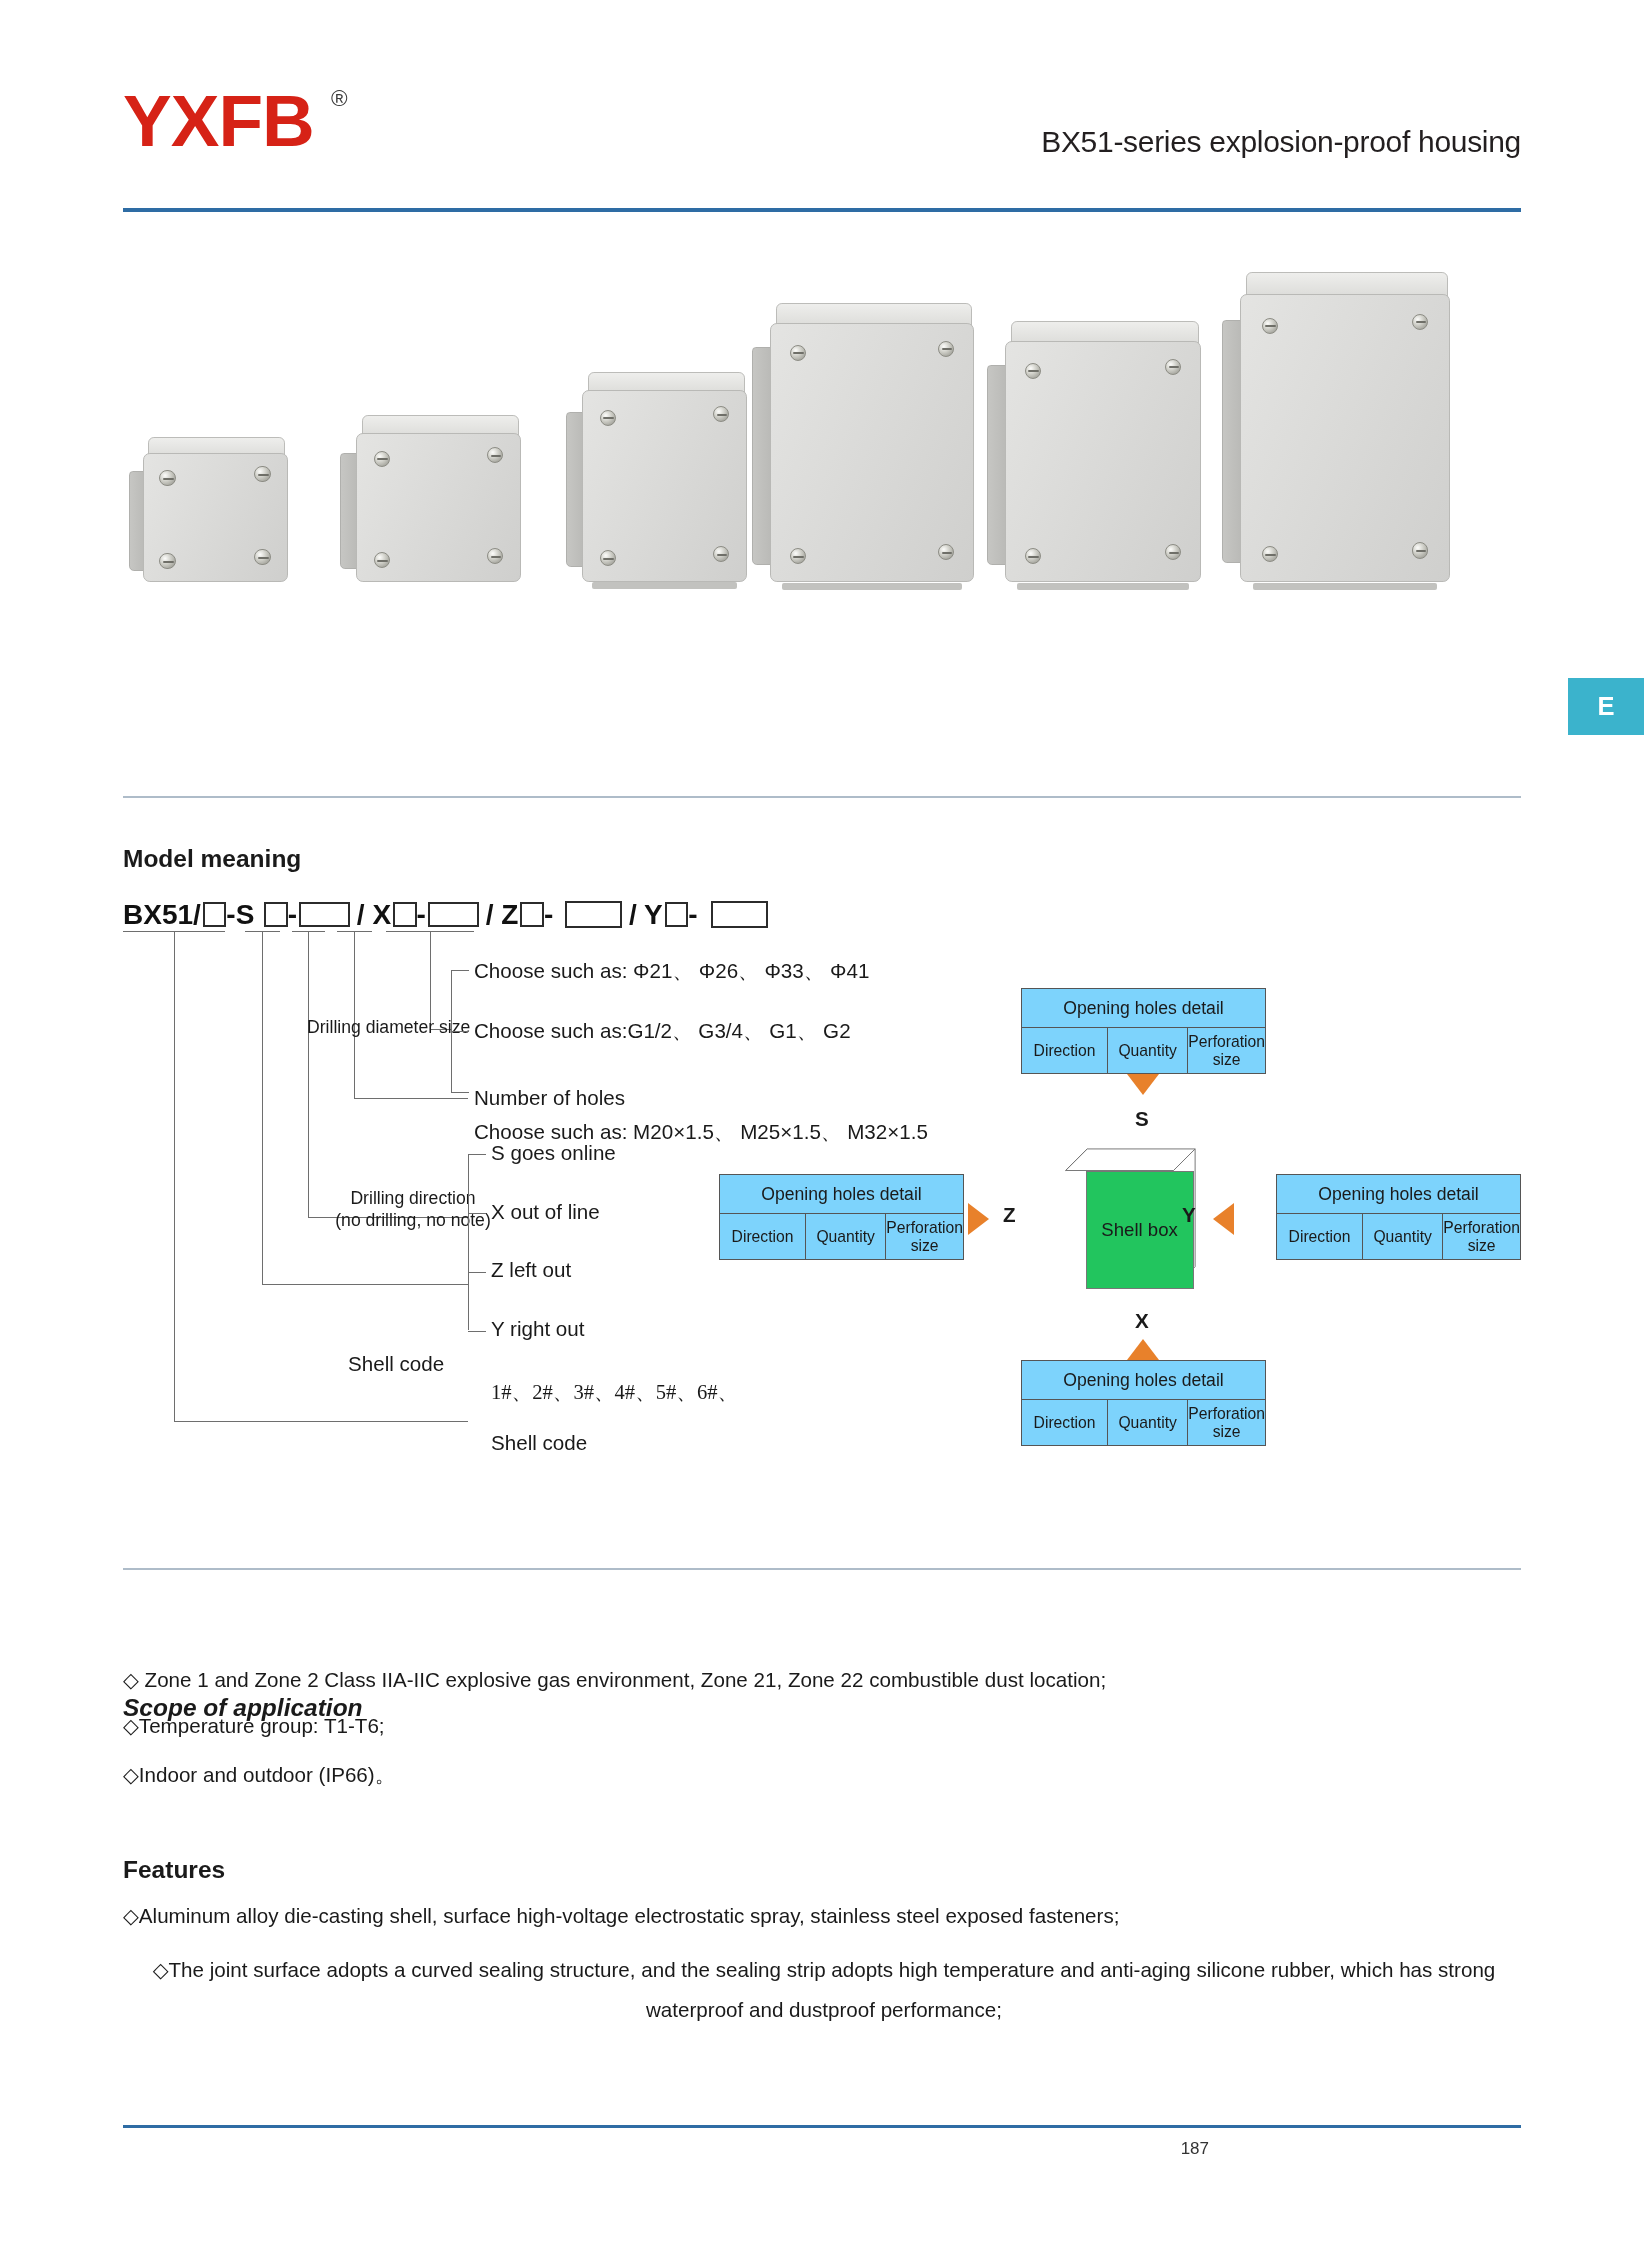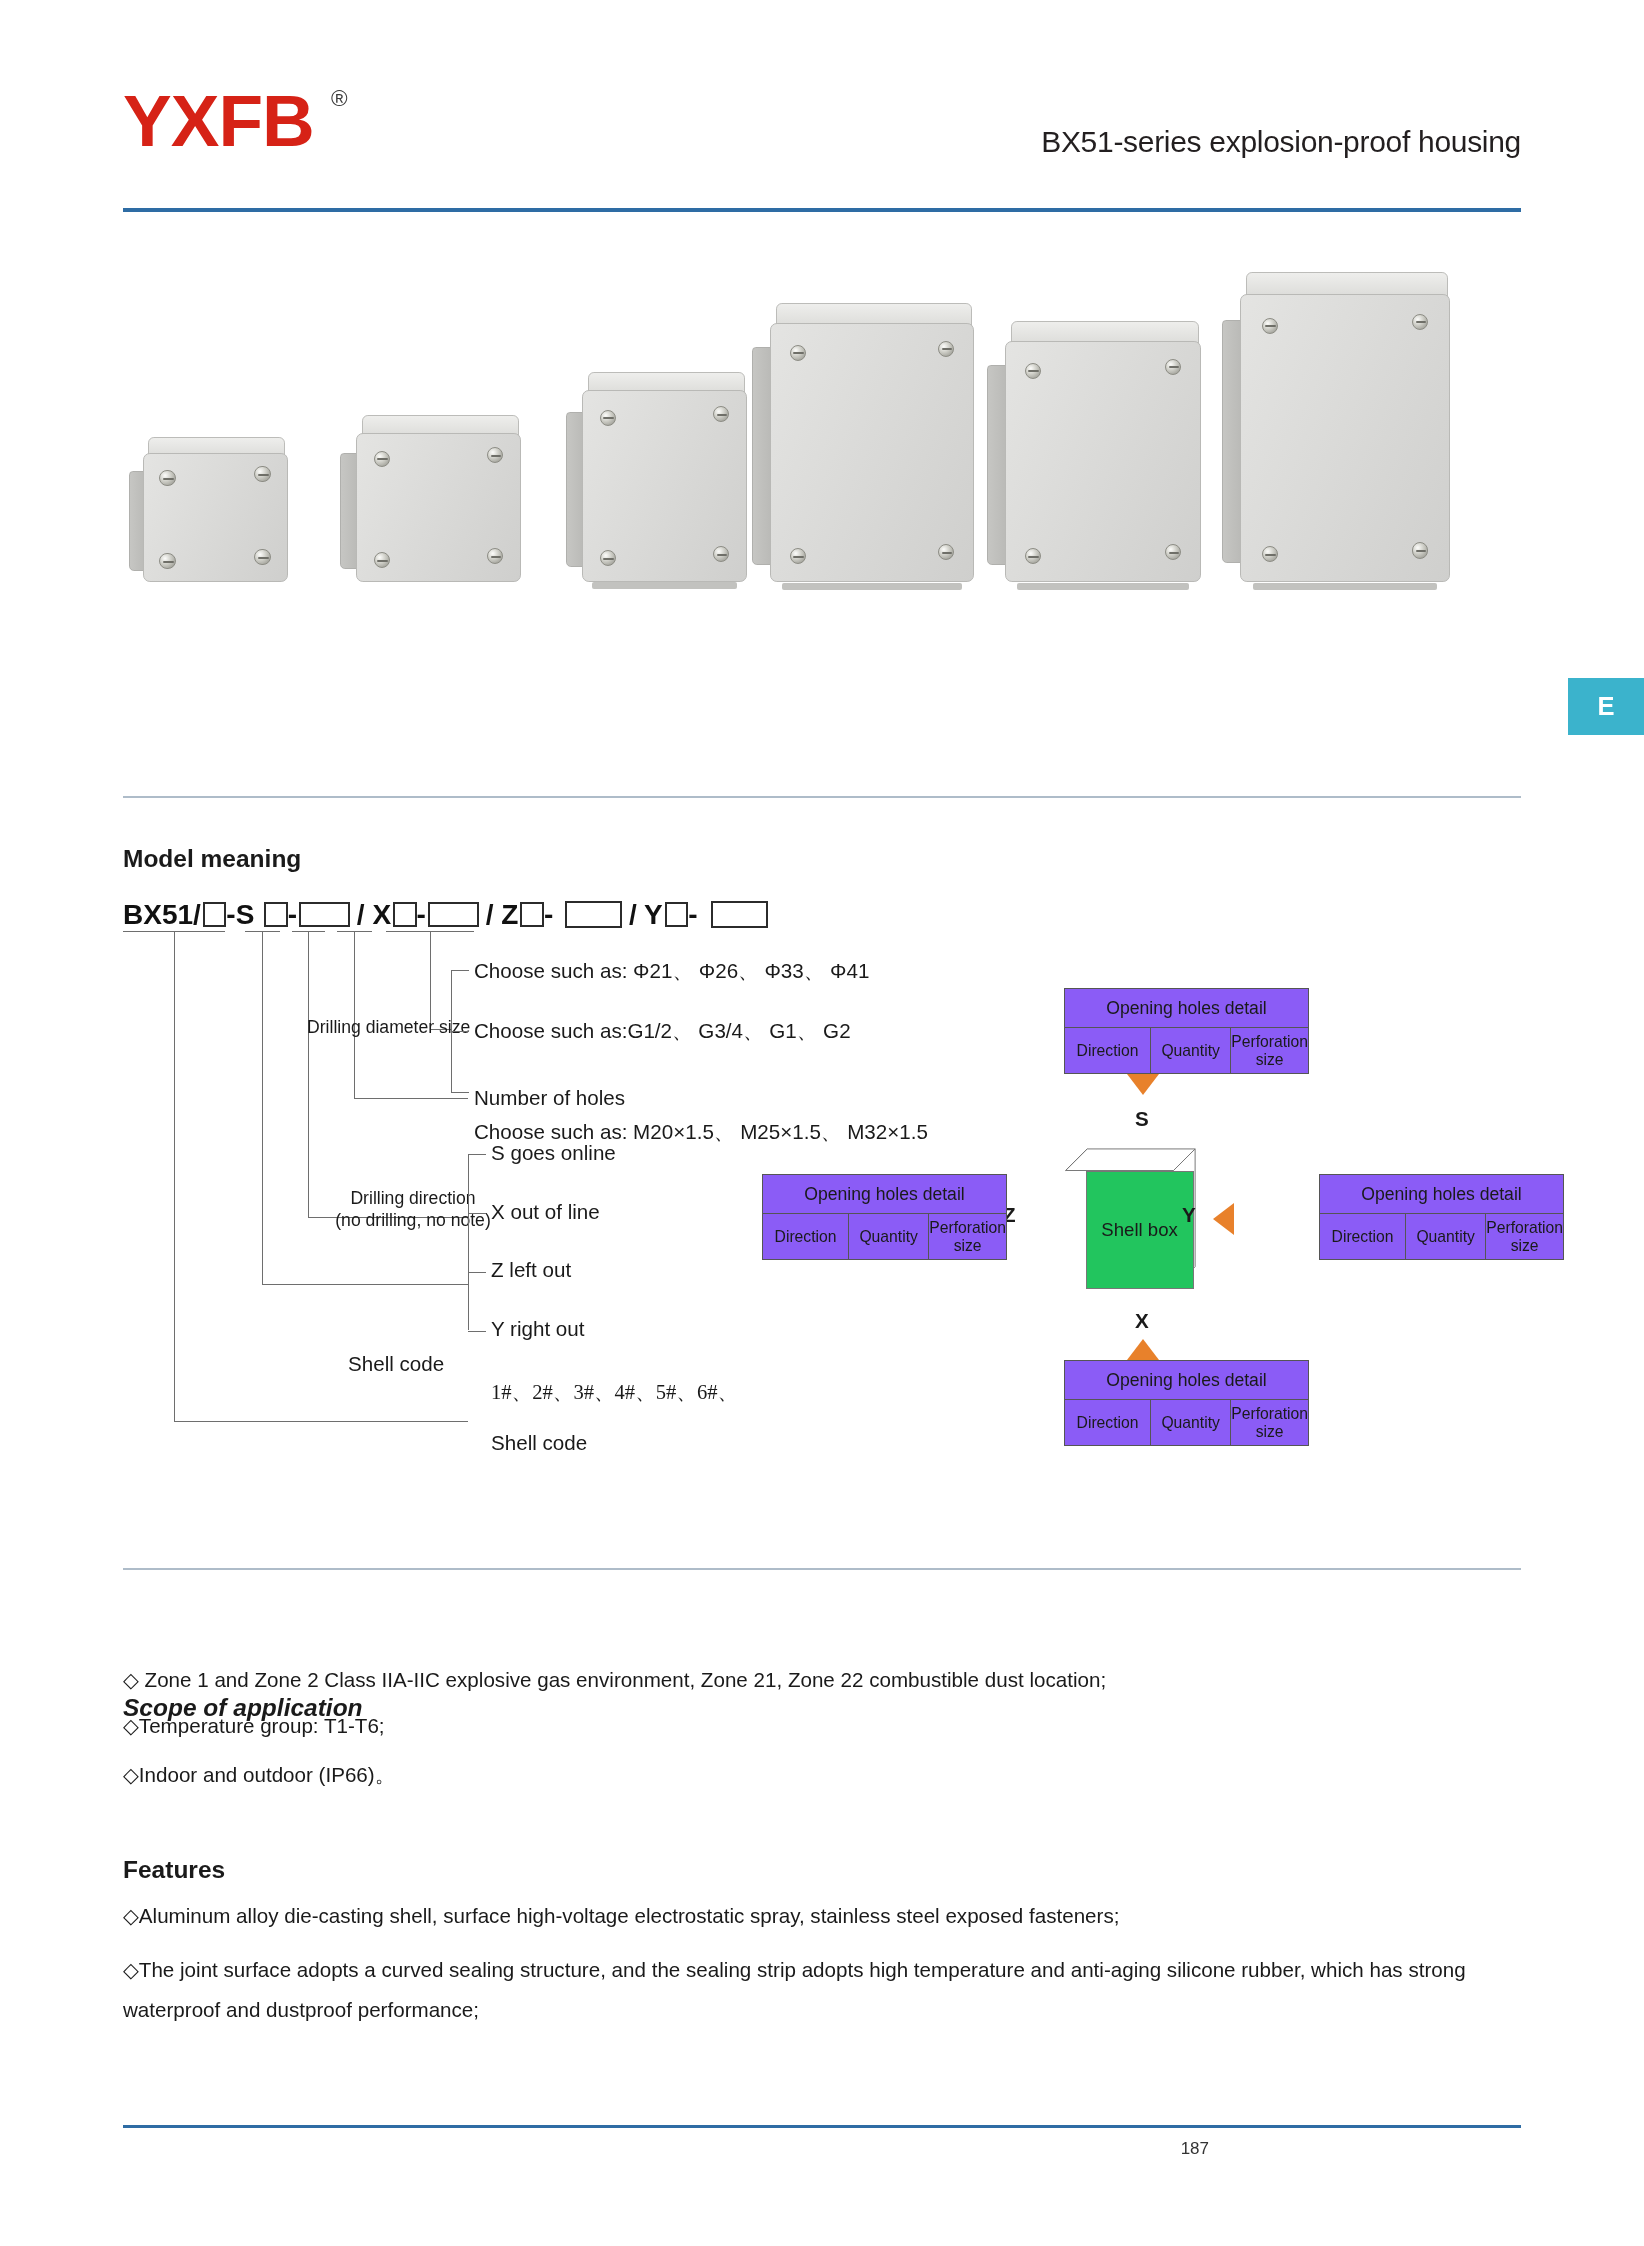--- a/index.html
+++ b/index.html
@@ -85,21 +85,21 @@
   
   .diagram { position:absolute; left:123px; top:931px; width:1398px; height:617px; }
   .ln { position:absolute; background:#6e6e6e; }
   .lnv { width:1px; }
   .lnh { height:1px; }
   .lbl { position:absolute; font-size:18.6px; color:#1a1a1a; white-space:nowrap; }
   .lbl-c { position:absolute; font-size:18.6px; color:#1a1a1a; text-align:center; line-height:1.25; }
   .lbl-big { font-size:20.6px; }
 
   
-  .oh-table { position:absolute; border:1px solid #555; background:#8b5cf6;margin-left:43px; }
+  .oh-table { position:absolute; border:1px solid #555; background:#7dd3fc; }
   .oh-title { height:39px; display:flex; align-items:center; justify-content:center;
               font-size:17.6px; color:#1a1a1a; border-bottom:1px solid #555; }
   .oh-cols { display:flex; height:45px; }
   .oh-cols > div { display:flex; align-items:center; justify-content:center;
                    font-size:15.7px; color:#1a1a1a; text-align:center; line-height:1.1; padding:0 2px; }
   .oh-cols > div + div { border-left:1px solid #555; }
   .oh-c1 { width:35%; }
   .oh-c2 { width:33%; }
   .oh-c3 { width:32%; font-size:13.7px; }
 
@@ -114,21 +114,21 @@
   .axis-lbl { position:absolute; font-size:20.6px; font-weight:bold; color:#1a1a1a; }
 
   .tri { position:absolute; width:0; height:0; }
   .tri-down  { border-left:16.7px solid transparent; border-right:16.7px solid transparent; border-top:21.6px solid #e8812b; }
   .tri-up    { border-left:16.7px solid transparent; border-right:16.7px solid transparent; border-bottom:21.6px solid #e8812b; }
   .tri-right { border-top:16.7px solid transparent; border-bottom:16.7px solid transparent; border-left:21.6px solid #e8812b; }
   .tri-left  { border-top:16.7px solid transparent; border-bottom:16.7px solid transparent; border-right:21.6px solid #e8812b; }
 
   
   .body-line { position:absolute; font-size:20.6px; color:#1a1a1a; white-space:nowrap; }
-  .body-wrap { position:absolute; font-size:20.6px; color:#1a1a1a; line-height:1.95; }
+  .body-wrap { position:absolute; font-size:20.6px; color:#1a1a1a; line-height:1.95;text-align:center; }
 
   
   .footer-rule { position:absolute; left:123px; top:2125px; width:1398px; height:2.9px; background:#2e6ca4; }
   .page-num { position:absolute; right:123px; top:2139px; font-size:17px; color:#333; }
 </style>
 </head>
 <body>
 
 <div class="page">
 

